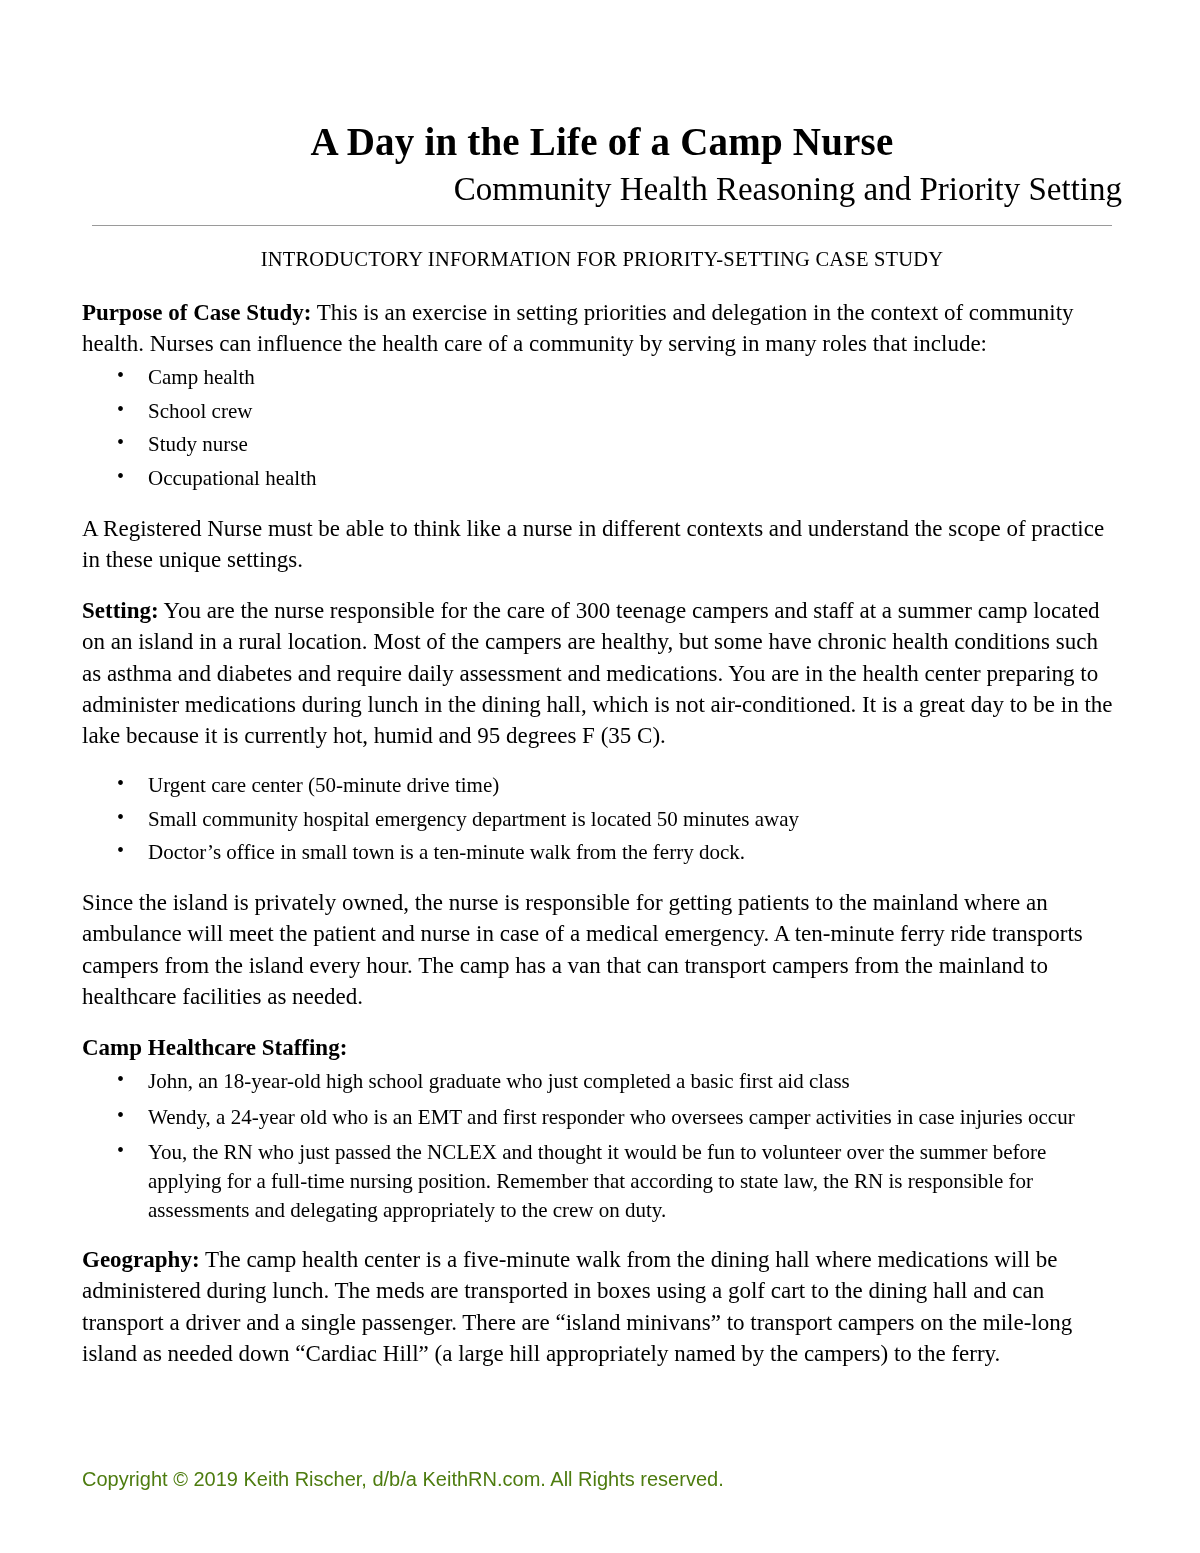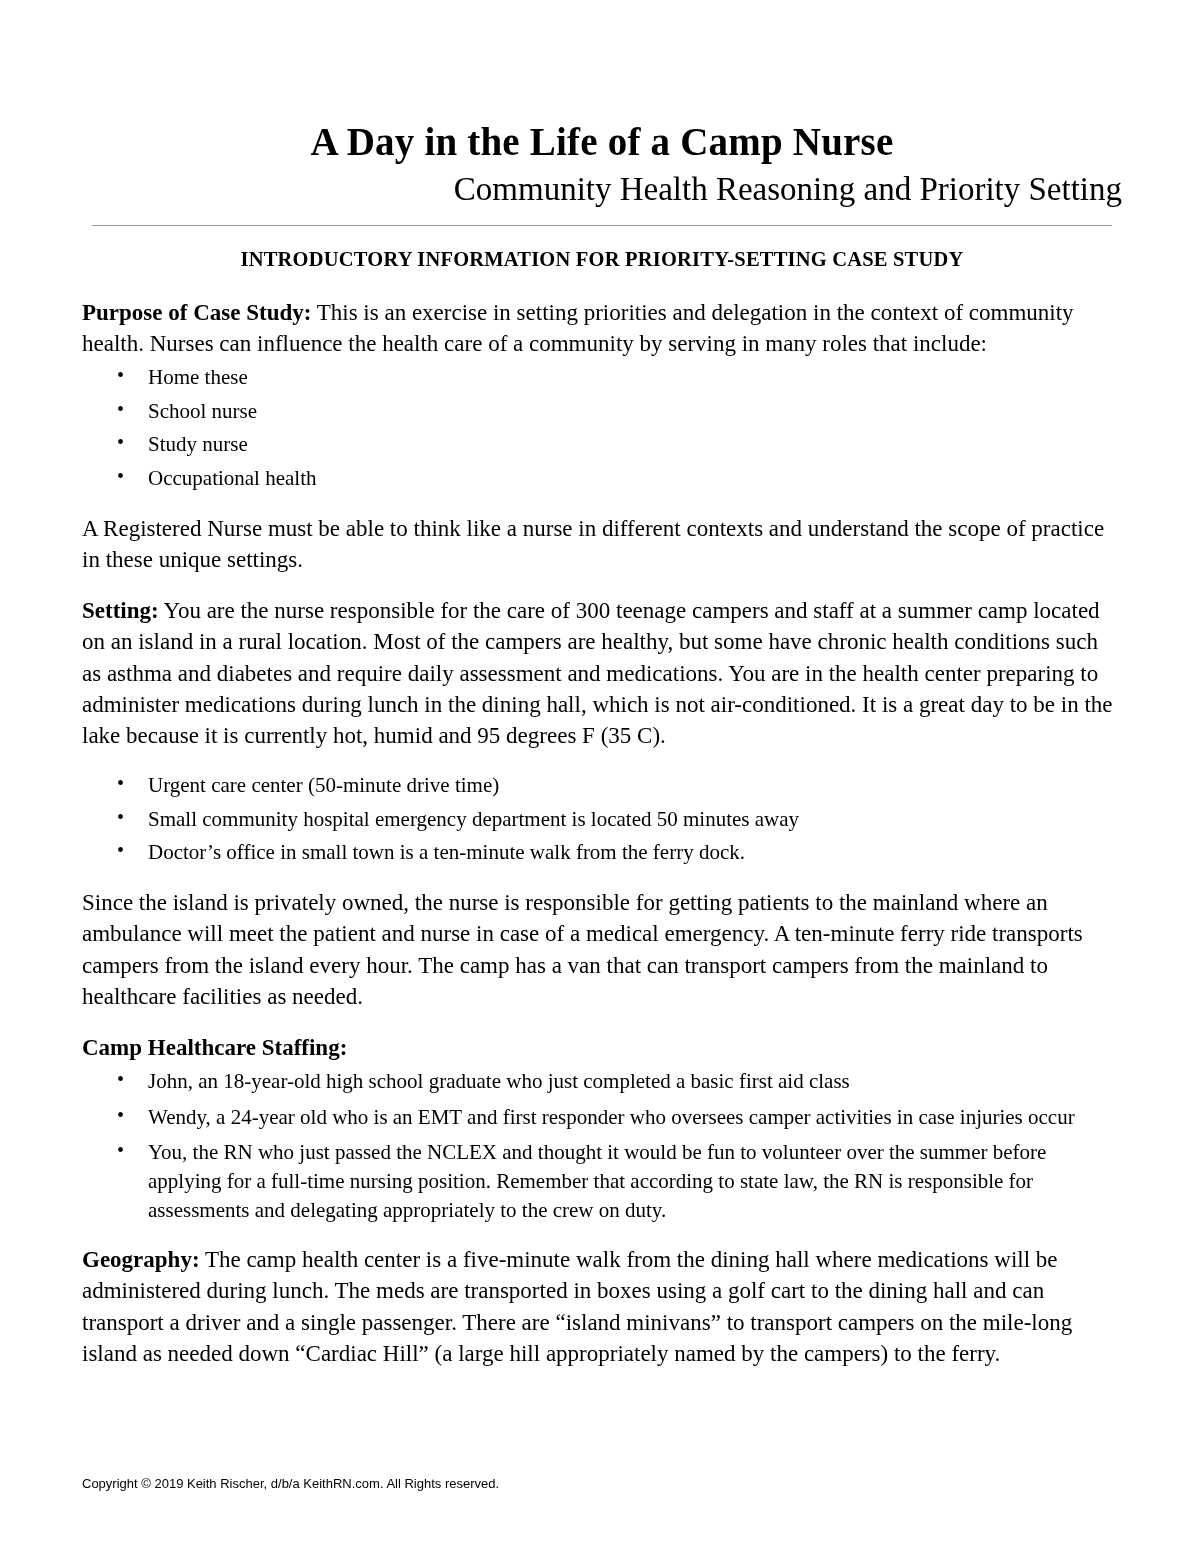--- a/index.html
+++ b/index.html
@@ -36,21 +36,21 @@
     line-height: 1.15;
     margin: 0 0 16px 0;
   }
   .rule {
     border: 0;
     border-top: 1px solid #9a9a9a;
     margin: 10px 10px 22px 10px;
   }
   .section-head {
     text-align: center;
-    font-weight: bold;
+    font-weight: normal;
     font-size: 20.5px;
     letter-spacing: 0.2px;
     margin: 0 0 26px 0;
   }
   p.body {
     font-size: 23px;
     line-height: 1.36;
     margin: 0 0 20px 0;
     text-align: left;
   }
@@ -80,43 +80,43 @@
     font-size: 20px;
   }
   ul.bullets.spaced li {
     margin-bottom: 7px;
   }
   .footer {
     position: absolute;
     left: 82px;
     bottom: 62px;
     font-family: "Liberation Sans", sans-serif;
-    font-size: 13px;
-    color: #000000;
+    font-size: 20px;
+    color: #4d7c0f;
   }
 </style>
 </head>
 <body>
 
 <div class="page">
 
   <h1 class="title">A Day in the Life of a Camp Nurse</h1>
   <h2 class="subtitle">Community Health Reasoning and Priority Setting</h2>
 
   <hr class="rule">
 
   <div class="section-head">INTRODUCTORY INFORMATION FOR  PRIORITY-SETTING CASE STUDY</div>
 
   <p class="body tight">
     <span class="lead">Purpose of Case Study:</span><span> This is an exercise in setting priorities and delegation in the context of community health. Nurses can influence the health care of a community by serving in many roles that include:</span>
   </p>
 
   <ul class="bullets">
-    <li>Home these</li>
-    <li>School nurse</li>
+    <li>Camp health</li>
+    <li>School crew</li>
     <li>Study nurse</li>
     <li>Occupational health</li>
   </ul>
 
   <p class="body">A Registered Nurse must be able to think like a nurse in different contexts and understand the scope of practice in these unique settings.</p>
 
   <p class="body">
     <span class="lead">Setting:</span><span>  You are the nurse responsible for the care of 300 teenage campers and staff at a summer camp located on an island in a rural location. Most of the campers are healthy, but some have chronic health conditions such as asthma and diabetes and require daily assessment and medications. You are in the health center preparing to administer medications during lunch in the dining hall, which is not air-conditioned. It is a great day to be in the lake because it is currently hot, humid and 95 degrees F (35 C).</span>
   </p>
 

